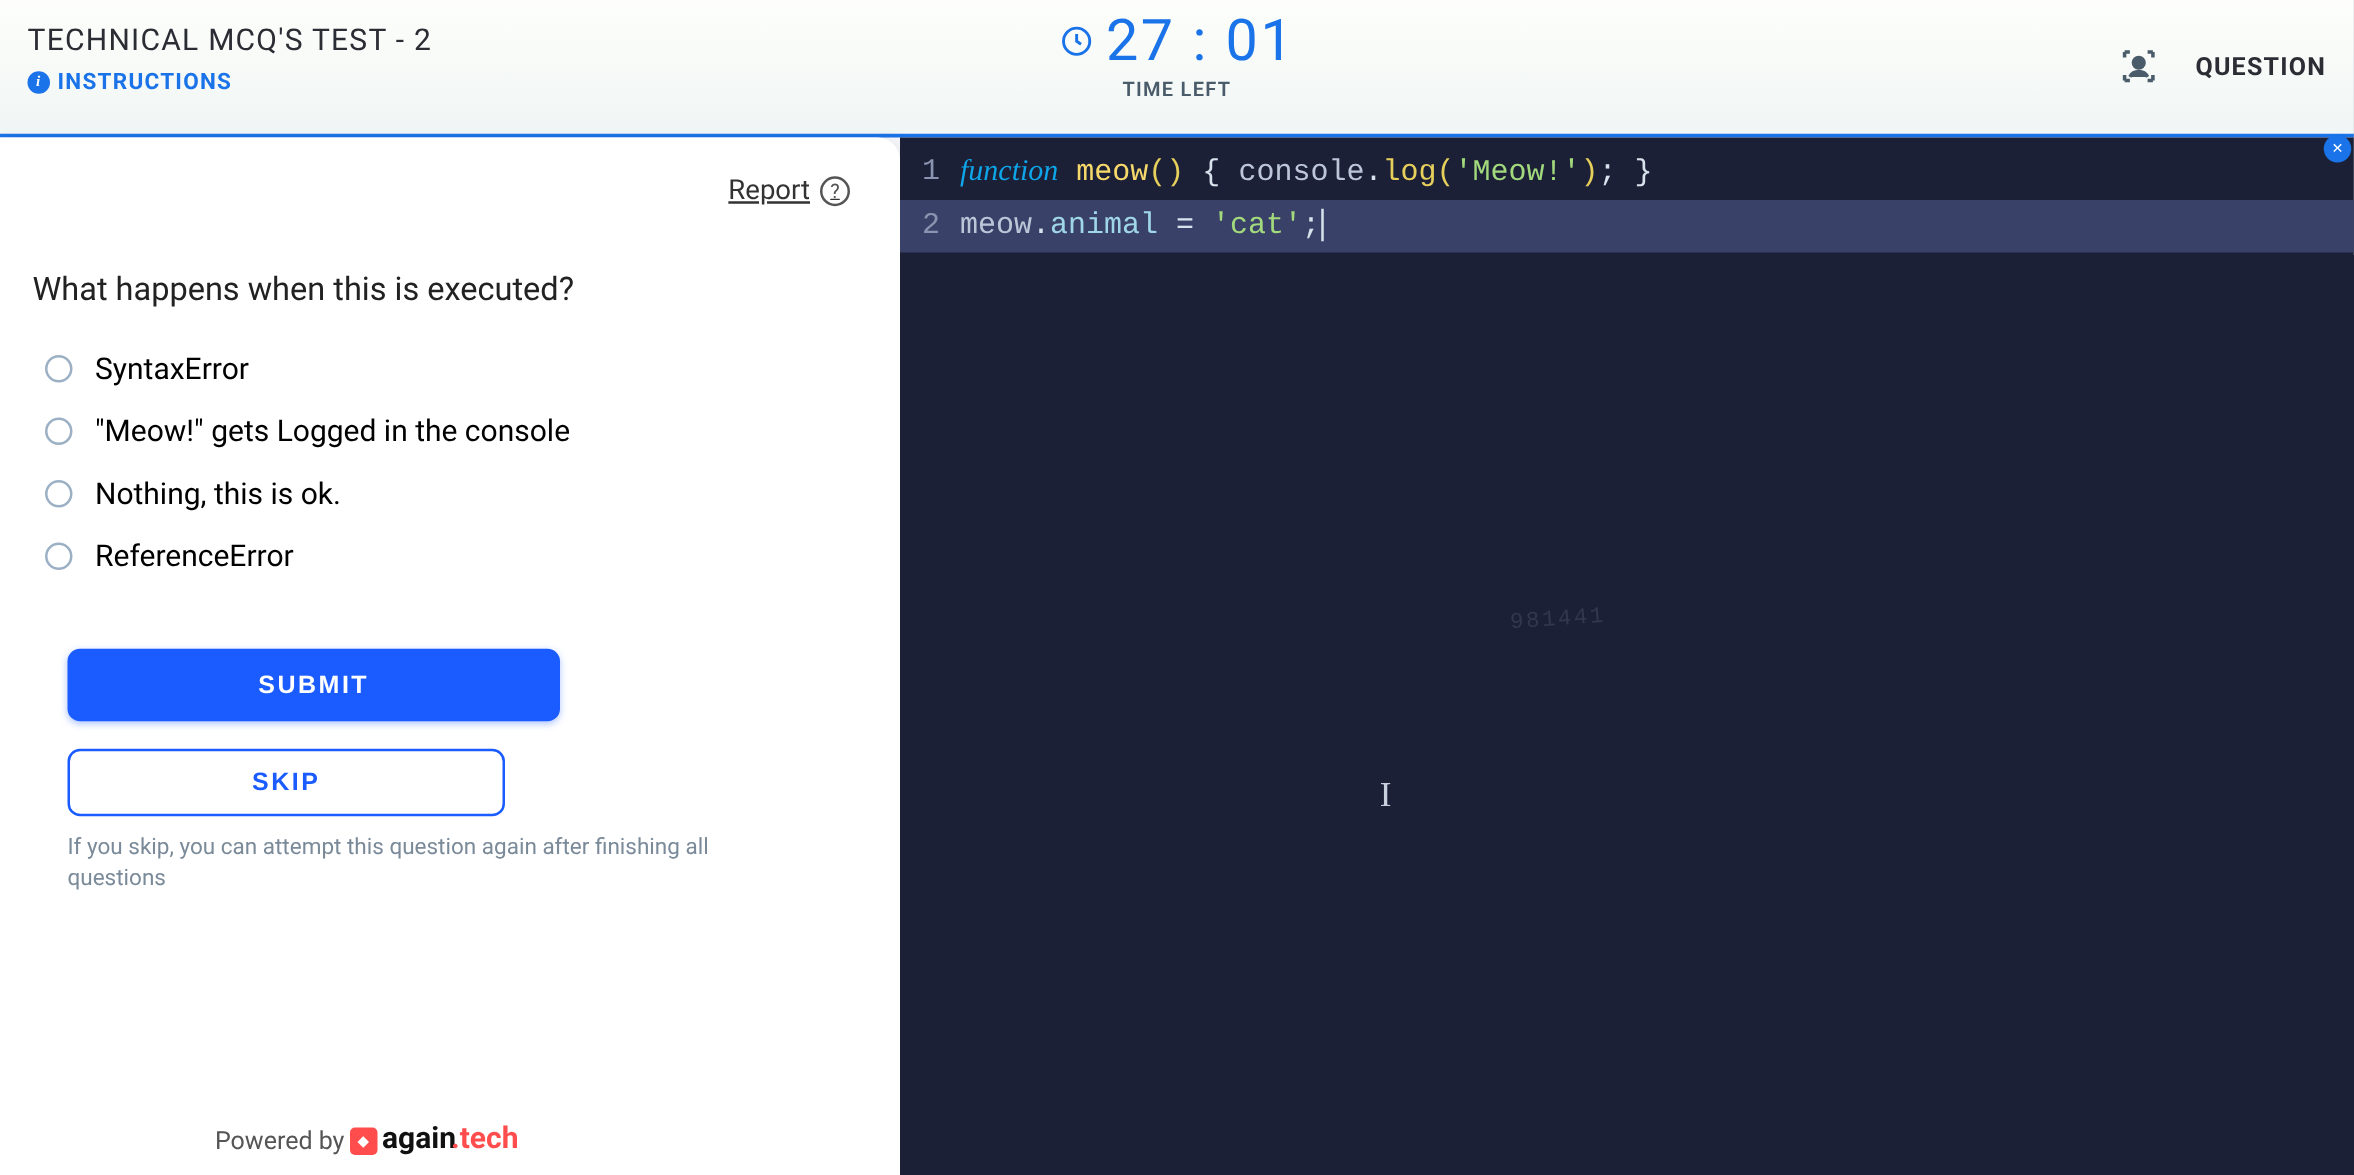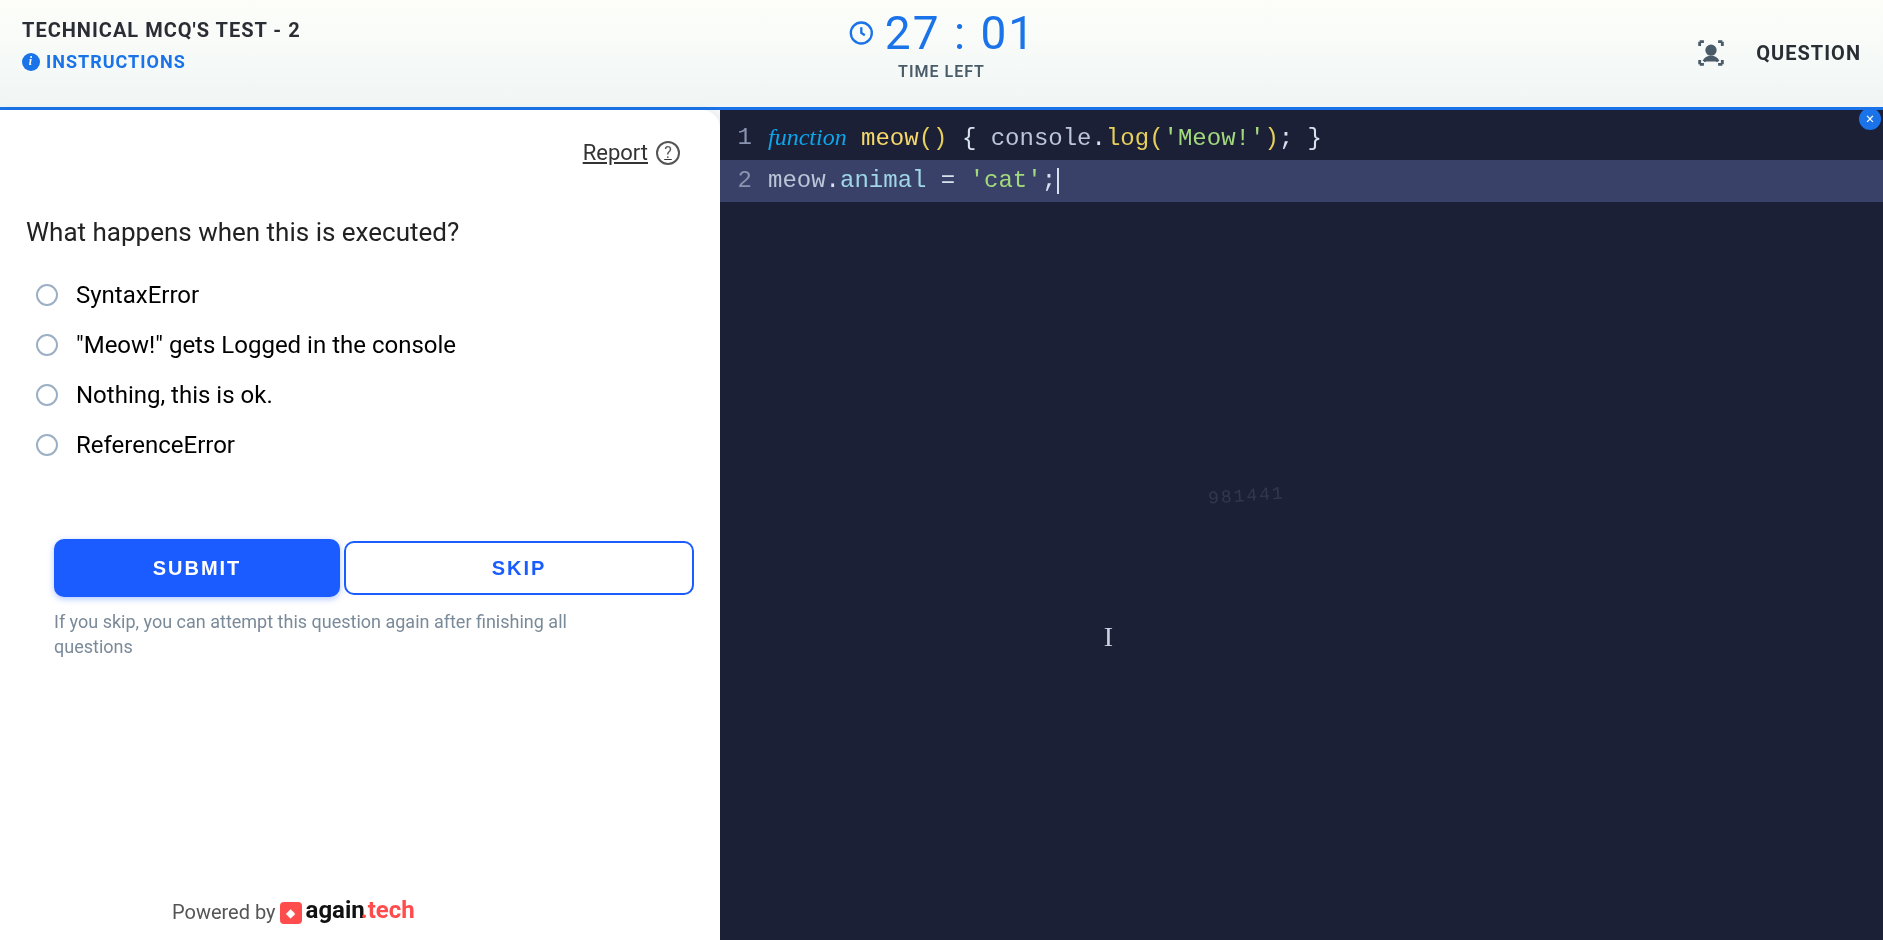--- a/index.html
+++ b/index.html
@@ -16,22 +16,22 @@
       padding: 18px 22px 12px 22px;
       background: linear-gradient(to bottom, #fdfefa, #f0f6f5);
       border-bottom: 3px solid #1a73e8;
       position: relative;
       height: 110px;
     }
     .header-left {
       flex: 0 0 auto;
     }
     .test-title {
-      font-size: 20px;
-      font-weight: 700;
+      font-size: 24px;
+      font-weight: 400;
       letter-spacing: 1px;
       color: #2a2d34;
       margin-bottom: 8px;
     }
     .instructions-link {
       display: inline-flex;
       align-items: center;
       gap: 6px;
       color: #1a73e8;
       font-weight: 700;
@@ -160,21 +160,21 @@
     }
     .option-label {
       font-size: 24px;
       color: #000000;
     }
     .actions {
       margin-top: 60px;
       padding-left: 32px;
     }
     .submit-btn {
-      width: 286px;
+      width: 394px;
       height: 58px;
       background: #1a5cff;
       color: #fff;
       font-size: 20px;
       font-weight: 700;
       letter-spacing: 2px;
       border: none;
       border-radius: 10px;
       cursor: pointer;
       box-shadow: 0 2px 6px rgba(26,92,255,0.35);

